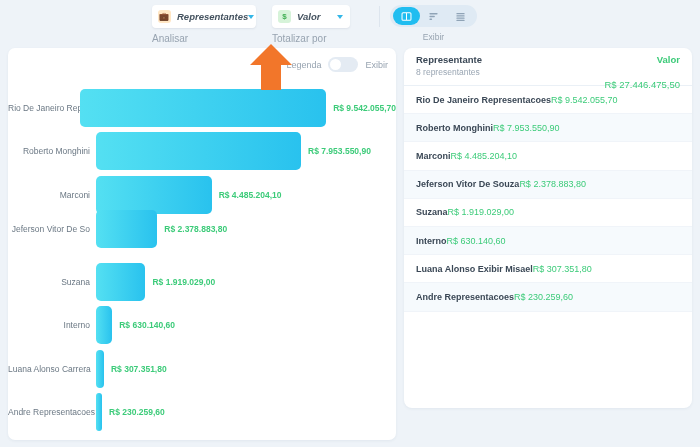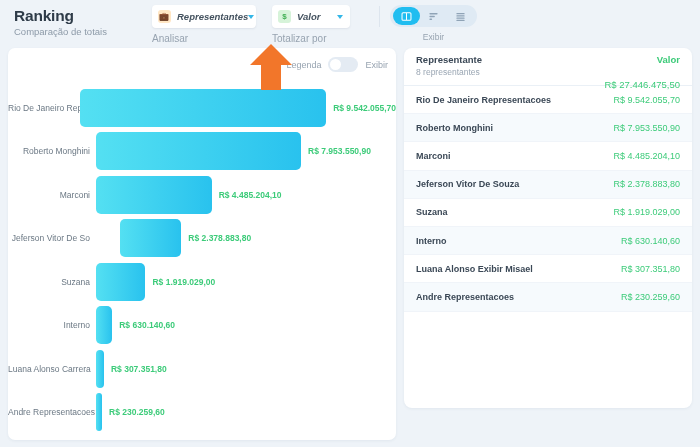--- a/index.html
+++ b/index.html
@@ -135,44 +135,38 @@
     border-bottom: 1px solid #eaf0f6;
   }
   .lh-left .t1 { font-size: 9.5px; font-weight: bold; color: #3b4856; }
   .lh-left .t2 { font-size: 8.5px; color: #9aa6b3; margin-top: 2px; }
   .lh-right { text-align: right; }
   .lh-right .t1 { font-size: 9.5px; font-weight: bold; color: #3ccb79; }
   .lh-right .t2 { font-size: 9.5px; color: #3ccb79; margin-top: 14px; }
 
   .list-row {
     height: 28.2px; padding: 0 12px;
-    display: flex; align-items: center; justify-content: space-between;
+    display: flex; align-items: center; 
     border-bottom: 1px solid #f0f4f9;
   }
   .list-row.alt { background: #f6fafd; }
   .lr-name { font-size: 9px; font-weight: bold; color: #3b4856; }
   .lr-val  { font-size: 9px; color: #3ccb79; }
 
   
   .arrow-anno {
     position: absolute; left: 249px; top: 43px;
     width: 44px; height: 48px; pointer-events: none;
   }
 </style>
 </head>
 <body>
 
 <div class="app">
 
-  <div class="header">
-    <div class="title-block">
-      <div class="title">Ranking</div>
-      <div class="subtitle">Comparação de totais</div>
-    </div>
-  </div>
 
   <div class="ctl-group analisar">
     <div class="ctl-pill w1">
       <span class="badge-ico orange">💼</span>
       <span class="ctl-label">Representantes</span>
       <span class="caret"></span>
     </div>
     <div class="ctl-caption">Analisar</div>
   </div>
 
@@ -237,21 +231,21 @@
             <span class="bar-val">R$ 7.953.550,90</span>
           </div>
         </div>
         <div class="row" style="top: 87px;">
           <div class="cat-label">Marconi</div>
           <div class="bar-wrap">
             <div class="bar" style="width: 115.631px;"></div>
             <span class="bar-val">R$ 4.485.204,10</span>
           </div>
         </div>
-        <div class="row" style="top: 130px; gap: 24px;">
+        <div class="row" style="top: 121px;">
           <div class="cat-label">Jeferson Vitor De So</div>
           <div class="bar-wrap">
             <div class="bar" style="width: 61.3291px;"></div>
             <span class="bar-val">R$ 2.378.883,80</span>
           </div>
         </div>
         <div class="row" style="top: 174px;">
           <div class="cat-label">Suzana</div>
           <div class="bar-wrap">
             <div class="bar" style="width: 49.4737px;"></div>

